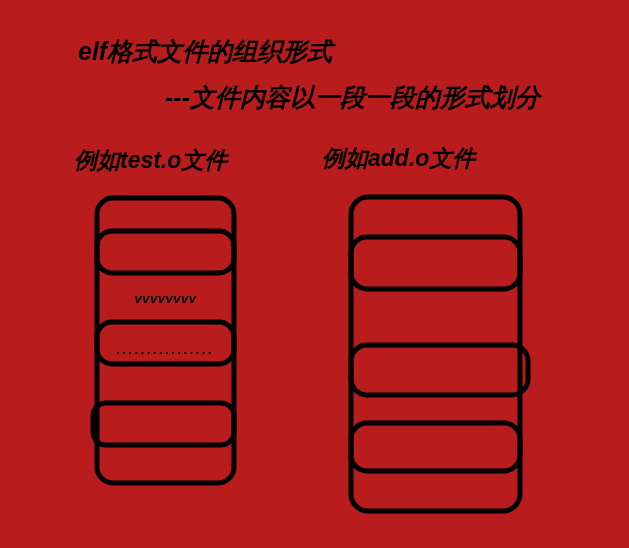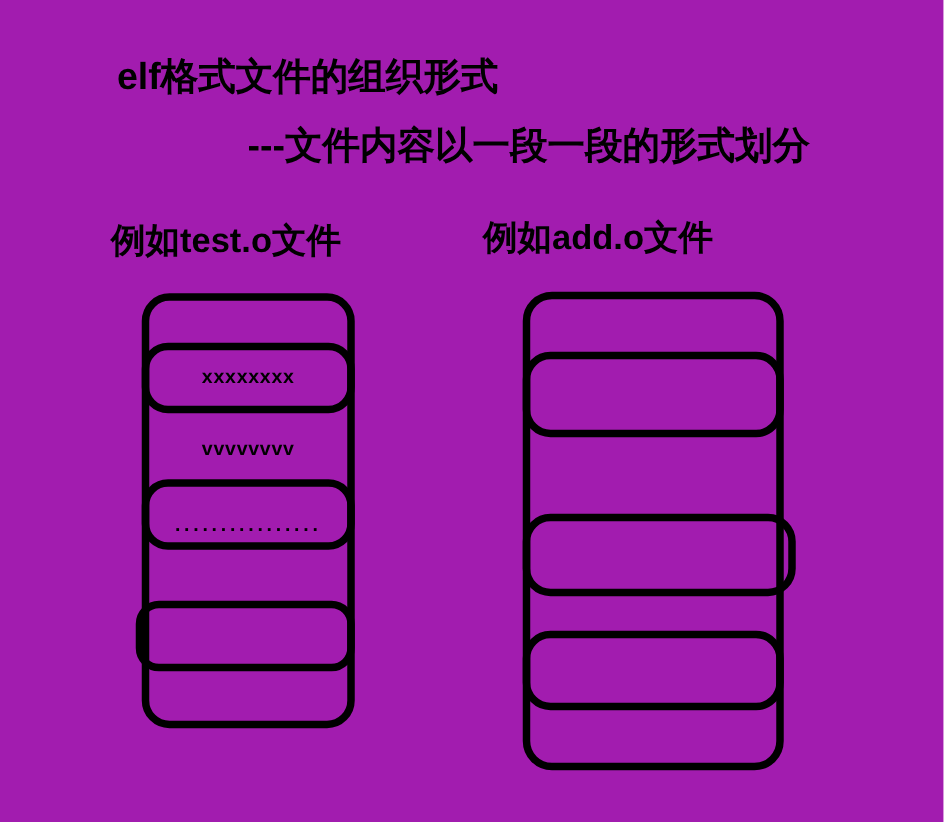--- a/index.html
+++ b/index.html
@@ -7,22 +7,23 @@
     padding: 0;
     background: #ffffff;
   }
   body {
     font-family: "Liberation Sans", "DejaVu Sans", sans-serif;
   }
   #canvas {
     position: relative;
     width: 629px;
     height: 548px;
-    background: #a21caf;
+    background: #b91c1c;
     overflow: hidden;
+    font-style: italic;
   }
 
   
   .title-line {
     position: absolute;
     font-weight: bold;
     color: #000000;
     white-space: nowrap;
     letter-spacing: 0px;
   }
@@ -110,18 +111,17 @@
         <rect x="351" y="197" width="169" height="314" rx="17" ry="17"></rect>
 
         <rect x="351" y="237" width="169" height="52" rx="16" ry="16"></rect>
         <rect x="351" y="345" width="177" height="50" rx="16" ry="16"></rect>
         <rect x="351" y="423" width="169" height="48" rx="16" ry="16"></rect>
 
       </g>
     </svg>
   </div>
 
-  <div class="seg-label" id="seg-label-1">xxxxxxxx</div>
   <div class="seg-label" id="seg-label-2">vvvvvvvv</div>
   <div class="seg-label" id="seg-label-3">................</div>
 
 
 </div>
 
 </body></html>

